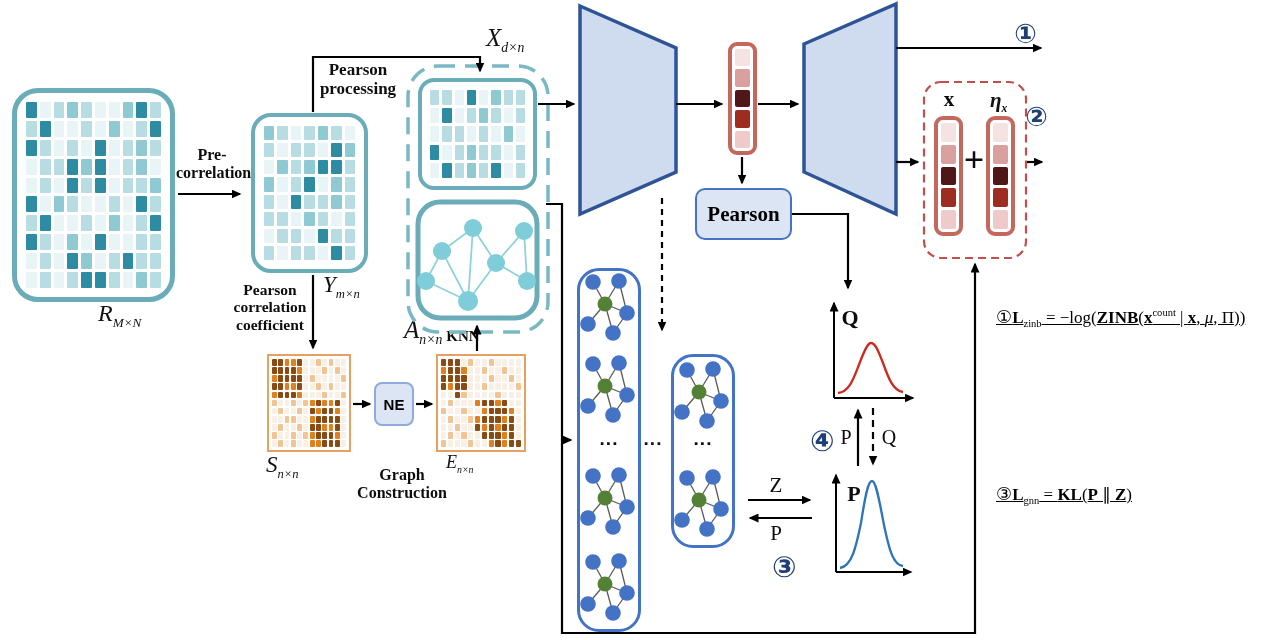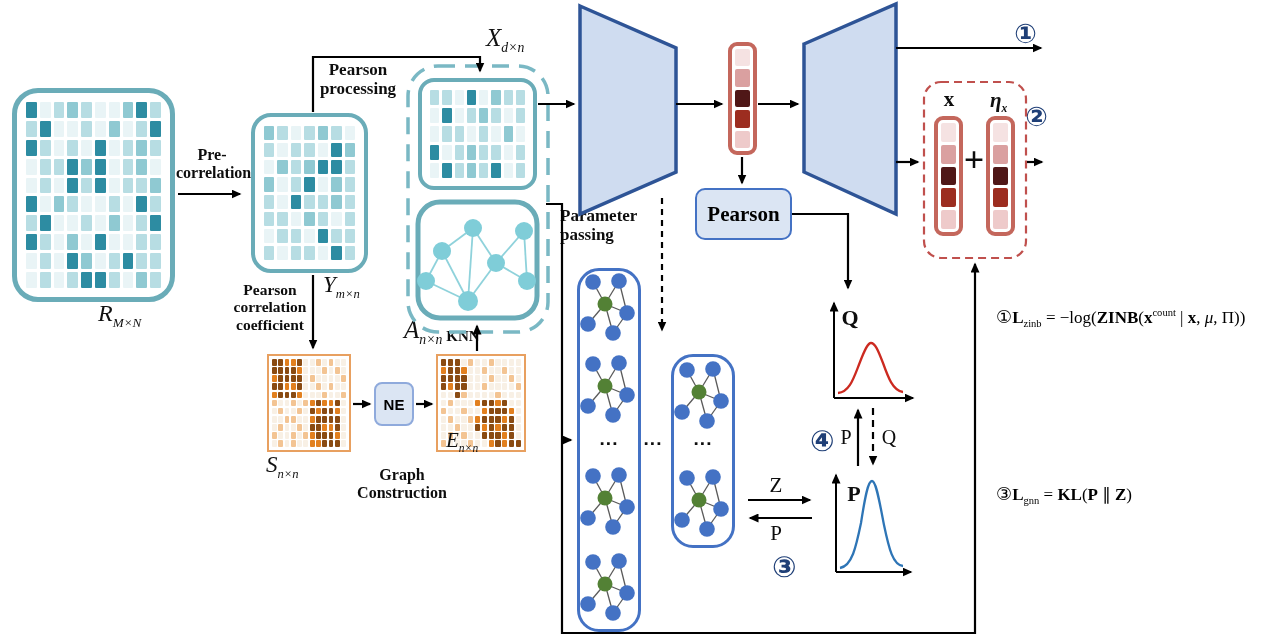--- a/index.html
+++ b/index.html
@@ -19,21 +19,21 @@
        border-radius:10px;display:flex;align-items:center;justify-content:center;
        font-family:"Liberation Serif",serif;font-weight:bold;color:#000;}
   .lossbox{position:absolute;box-sizing:border-box;background:#fff;border:2.5px solid #2e75b6;
        border-radius:13px;display:flex;align-items:center;justify-content:center;
        font-family:"Liberation Serif",serif;font-weight:bold;font-size:21px;color:#000;}
   .gnncol{position:absolute;box-sizing:border-box;background:#fff;border:3px solid #4472c4;
        border-radius:22px;}
   .circ{font-family:"DejaVu Sans",sans-serif;font-weight:bold;}
   .circnum{position:absolute;font-family:"DejaVu Sans",sans-serif;color:#1f3f77;font-weight:bold;}
   .eq{position:absolute;font-family:"Liberation Serif",serif;font-size:17px;color:#000;
-      white-space:nowrap;}
+      white-space:nowrap;text-decoration:underline;}
   .eq .circ{color:#000;font-weight:normal;font-size:18px;}
   .eq sub,.eq sup{font-size:0.62em;}
   svg{position:absolute;left:0;top:0;pointer-events:none;}
 </style>
 </head>
 <body>
 
 <div id="canvas">
 
   <div class="mat mat-teal" style="left: 12px; top: 88px; width: 163px; height: 214px; border-width: 5px; border-radius: 26px; grid-template-columns: repeat(10, 1fr);">
@@ -511,38 +511,36 @@
       <div style="background: rgb(248, 240, 229);"></div>
       <div style="background: rgb(243, 196, 147);"></div>
       <div style="background: rgb(248, 240, 229);"></div>
       <div style="background: rgb(248, 240, 229);"></div>
       <div style="background: rgb(226, 128, 31);"></div>
       <div style="background: rgb(138, 75, 18);"></div>
       <div style="background: rgb(226, 128, 31);"></div>
       <div style="background: rgb(138, 75, 18);"></div>
       <div style="background: rgb(138, 75, 18);"></div>
     </div>
-  <div class="mlabel" style="left:446px;top:428px;font-size:21px;">
+  <div class="mlabel" style="left:446px;top:452px;font-size:18px;">
     <span>E</span><sub>n×n</sub></div>
 
   <div class="mlabel" style="left:404px;top:316px;font-size:25px;">
     <span>A</span><sub>n×n</sub></div>
 
   <div class="lbl" style="left:176px;top:146px;width:72px;font-size:16px;">
     <span>Pre-</span><br><span>correlation</span></div>
   <div class="lbl" style="left:316px;top:60px;width:84px;font-size:17px;">
     <span>Pearson</span><br><span>processing</span></div>
   <div class="lbl" style="left:226px;top:281px;width:88px;font-size:15.5px;">
     <span>Pearson</span><br><span>correlation</span><br><span>coefficient</span></div>
   <div class="lbl" style="left:350px;top:466px;width:104px;font-size:16px;">
     <span>Graph</span><br><span>Construction</span></div>
   <div class="lbl" style="left:440px;top:328px;width:46px;font-size:15px;">
     <span>KNN</span></div>
-  <div class="lbl" style="left:560px;top:206px;width:100px;font-size:17px;text-align:left;">
-    <span>Parameter</span><br><span>passing</span></div>
 
   <div class="bluebox" style="left:374px;top:382px;width:40px;height:44px;font-size:15px;border-color:#8faadc;border-radius:8px;font-family:'Liberation Sans',sans-serif;">
       <span>NE</span>
     </div>
   <div class="bluebox" style="left:695px;top:188px;width:97px;height:52px;font-size:21px;">
       <span>Pearson</span>
     </div>
 
   <div class="circnum" style="left:1014px;top:18px;font-size:27px;"><span>①</span></div>
   <div class="circnum" style="left:1025px;top:101px;font-size:27px;"><span>②</span></div>

